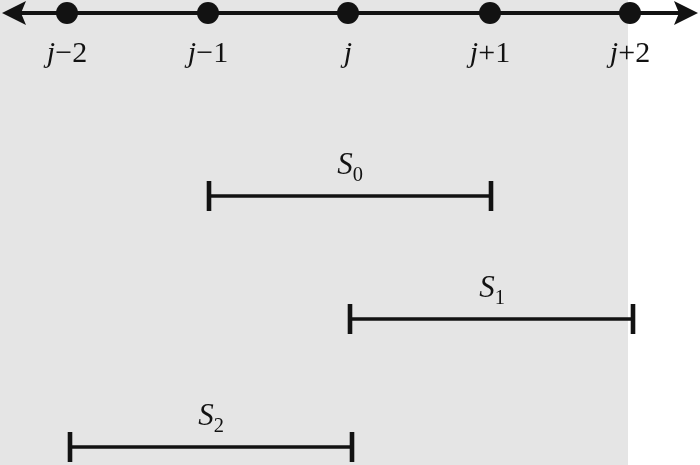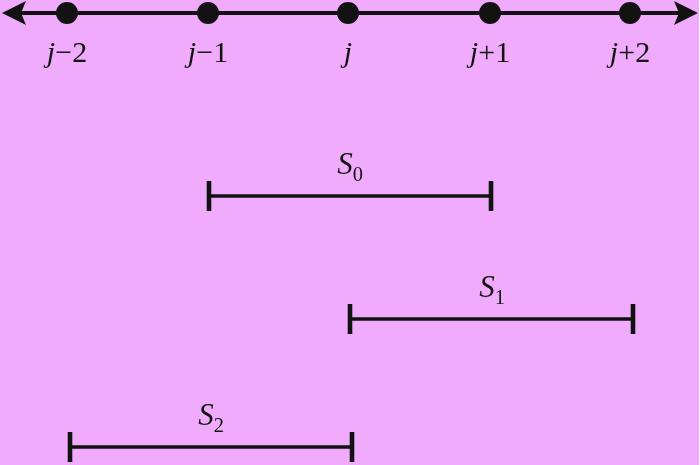--- a/index.html
+++ b/index.html
@@ -8,23 +8,23 @@
     background: #ffffff;
   }
   body {
     width: 700px;
     height: 465px;
     overflow: hidden;
     font-family: "Liberation Serif", "DejaVu Serif", serif;
   }
   #diagram-root {
     position: relative;
-    width: 699px;
+    width: 628px;
     height: 465px;
-    background: #f0abfc;
+    background: #e5e5e5;
   }
   svg.figure {
     display: block;
     width: 700px;
     height: 465px;
   }
   .axis-line,
   .stencil-line,
   .tick-line {
     stroke: #121212;

